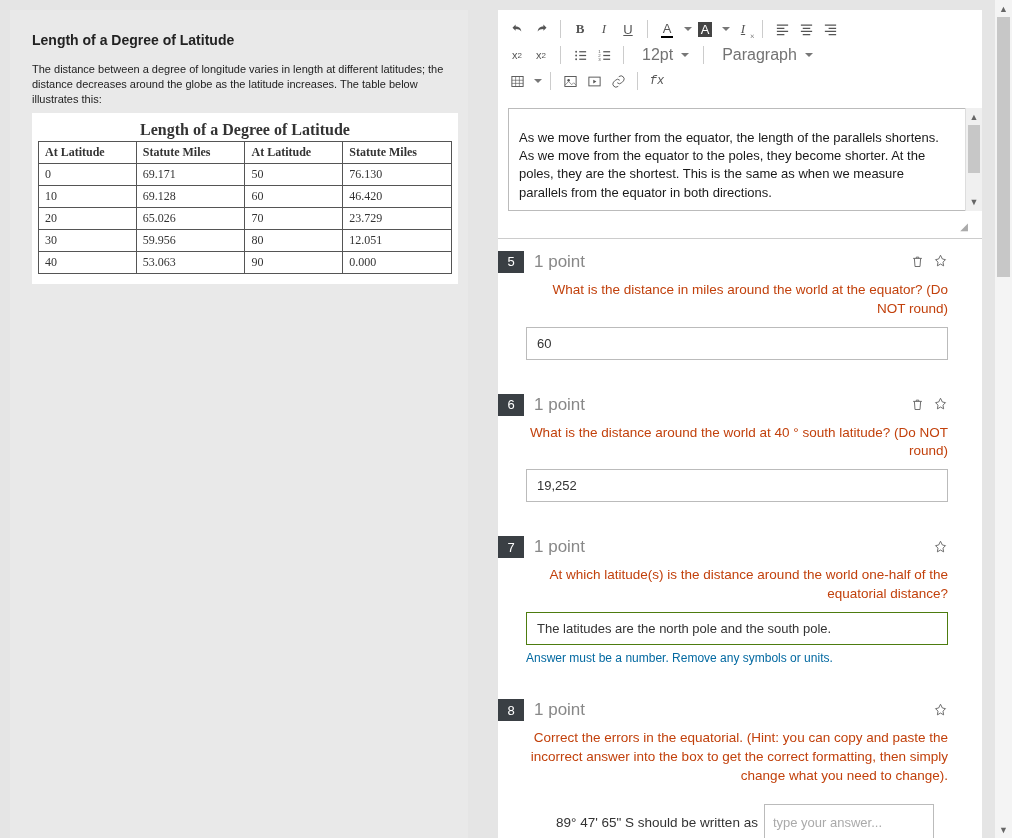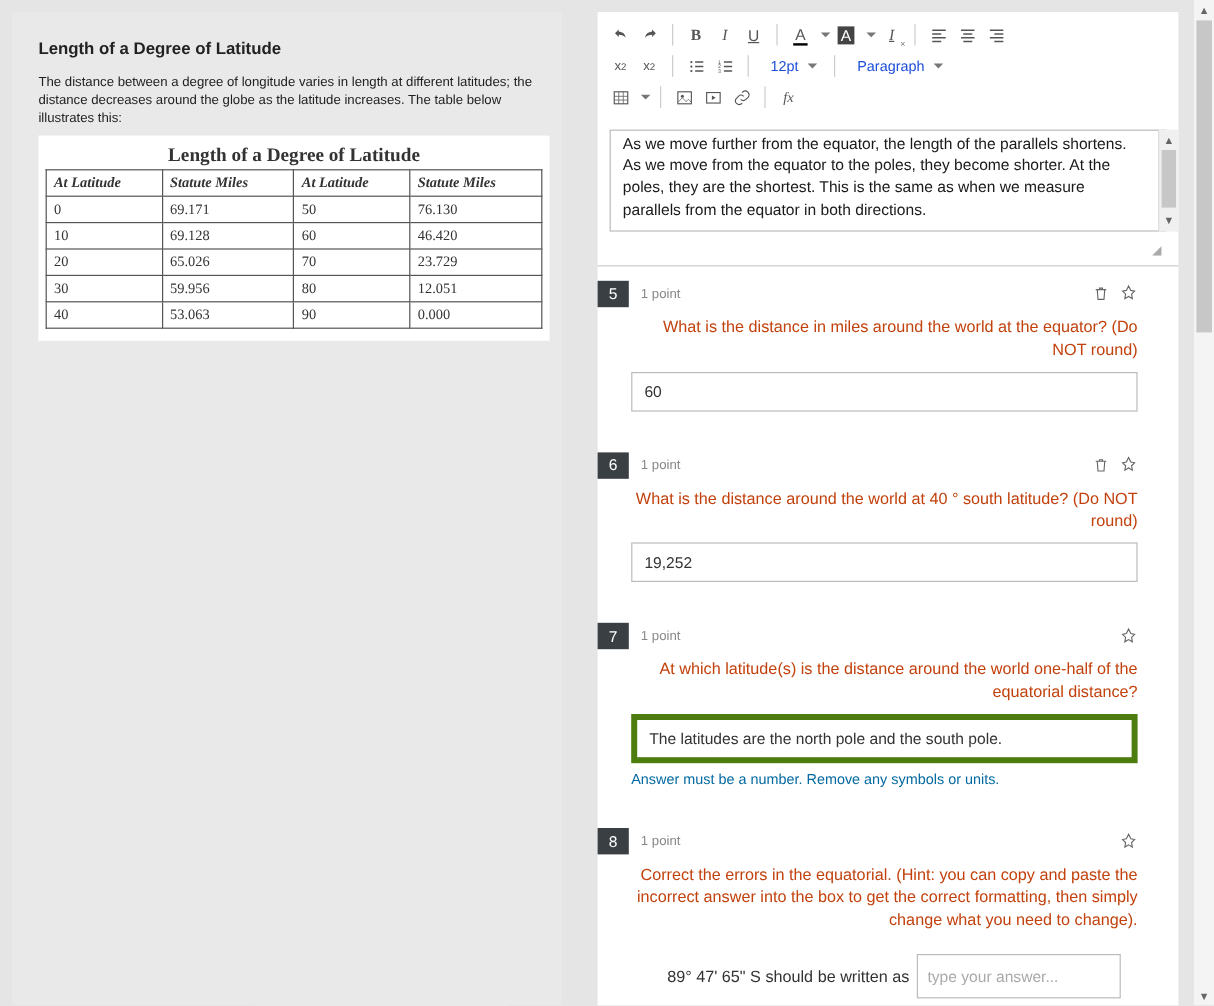--- a/index.html
+++ b/index.html
@@ -9,60 +9,60 @@
   .left-col { width:458px; background:#e9e9e9; padding:10px 10px 0 22px; }
   .right-col { flex:1; background:#fff; padding:0 0 0 0; position:relative; }
 
   .left-title { font-weight:bold; font-size:14px; margin:12px 0 14px 0; color:#222;}
   .left-intro { font-size:11px; line-height:1.35; color:#222; margin-bottom:6px;}
 
   .table-wrap { background:#fff; padding:4px 6px 10px 6px; margin-top:2px;}
   .table-title { text-align:center; font-weight:bold; font-family:Georgia, 'Times New Roman', serif; font-size:16px; padding:4px 0 2px 0;}
   table.latitude { width:100%; border-collapse:collapse; }
   table.latitude th, table.latitude td { border:1px solid #555; font-size:12px; padding:3px 6px; text-align:left; font-family:Georgia, 'Times New Roman', serif;}
-  table.latitude th { font-weight:bold;font-style:italic; }
+  table.latitude th { font-weight:bold; }
 
   
   .editor { border-bottom:1px solid #ccc; position:relative;}
   .toolbar { padding:6px 8px 4px 8px;}
   .tb-row { display:flex; align-items:center; flex-wrap:wrap; gap:2px; min-height:26px;}
   .tb-sep { width:1px; height:18px; background:#ccc; margin:0 6px;}
   .tb-btn { width:22px; height:22px; display:flex; align-items:center; justify-content:center; color:#555; cursor:pointer;}
   .tb-btn svg { width:15px; height:15px; }
-  .tb-txt { font-size:12px; color:#1d4ed8; padding:0 4px;}
+  .tb-txt { font-size:16px; color:#737373; padding:0 4px;}
   .tb-drop { width:0;height:0;border-left:4px solid transparent;border-right:4px solid transparent;border-top:4px solid #777; margin-left:4px;}
   .tb-select { display:flex; align-items:center; padding:0 6px; height:22px; cursor:pointer;}
   .bold { font-weight:bold; font-family:Georgia,serif;}
   .italic { font-style:italic; font-family:Georgia,serif;}
   .underline { text-decoration:underline;}
-  .fx { font-style:italic; font-family:Liberation Serif, serif; font-size:12px;}
+  .fx { font-style:italic; font-family:Liberation Mono, monospace; font-size:12px;}
 
   .editor-body { position:relative; }
-  .editor-content { margin:10px; padding:2px 20px 8px 10px; border:1px solid #bbb; background:#fff; font-family:Arial,sans-serif; font-size:13px; line-height:1.4; color:#1a1a1a; min-height:72px;}
+  .editor-content { margin:10px; padding:20px 20px 8px 10px; border:1px solid #bbb; background:#fff; font-family:Arial,sans-serif; font-size:13px; line-height:1.4; color:#1a1a1a; min-height:72px;}
   .editor-scroll { position:absolute; right:0; top:0; bottom:0; width:17px; background:#f0f0f0; border-left:1px solid #ddd;}
   .editor-scroll .arrow { height:17px; display:flex; align-items:center; justify-content:center; color:#666; font-size:9px;}
   .editor-scroll .thumb { position:absolute; left:2px; right:2px; top:17px; height:48px; background:#c7c7c7;}
   .outer-scroll { position:absolute; right:0; top:0; bottom:0; width:17px; background:#f4f4f4; }
   .outer-scroll .arrow { height:17px; display:flex; align-items:center; justify-content:center; color:#666; font-size:9px;}
   .outer-scroll .thumb { position:absolute; left:2px; right:2px; top:17px; height:260px; background:#c7c7c7;}
 
   .resize-handle { text-align:right; padding-right:14px; color:#aaa; font-size:10px; padding-bottom:6px;}
 
   
   .question { padding:12px 34px 22px 0; margin-left:0;}
   .q-head { display:flex; align-items:center; gap:10px; margin-bottom:8px;}
   .q-num { background:#3a3f44; color:#fff; width:26px; height:22px; display:flex; align-items:center; justify-content:center; font-size:13px;}
-  .q-points { color:#888; font-size:11px;}
+  .q-points { color:#888; font-size:17px;}
   .q-icons { margin-left:auto; display:flex; gap:8px; color:#777;}
   .q-icons span { cursor:pointer; display:inline-flex;}
   .q-icons svg { width:15px; height:15px; stroke:#666; fill:none; stroke-width:1.5;}
   .q-prompt { font-size:13.5px; color:#c2410c; line-height:1.4; margin-left:28px; margin-bottom:8px;text-align:right;}
   .q-input { margin-left:28px; }
   .q-input input[type=text]{ width:100%; border:1px solid #bbb; padding:8px 10px; font-size:13px; color:#333; outline:none;}
-  .q-input.error input[type=text]{ border:5px solid #4d7c0f;}
+  .q-input.error input[type=text]{ border:1px solid #4d7c0f;}
   .q-error { color:#0369a1; font-size:12px; margin:6px 0 0 28px;}
   .q-inline { display:flex; align-items:center; gap:6px; margin-left:58px; font-size:13.5px;}
   .q-inline input[type=text] { border:1px solid #bbb; padding:10px 8px; font-size:13px; width:170px;}
   .q-inline input[type=text]::placeholder { color:#aaa;}
 </style>
 </head>
 <body>
 
 <div class="page">
   <div class="outer-scroll">

